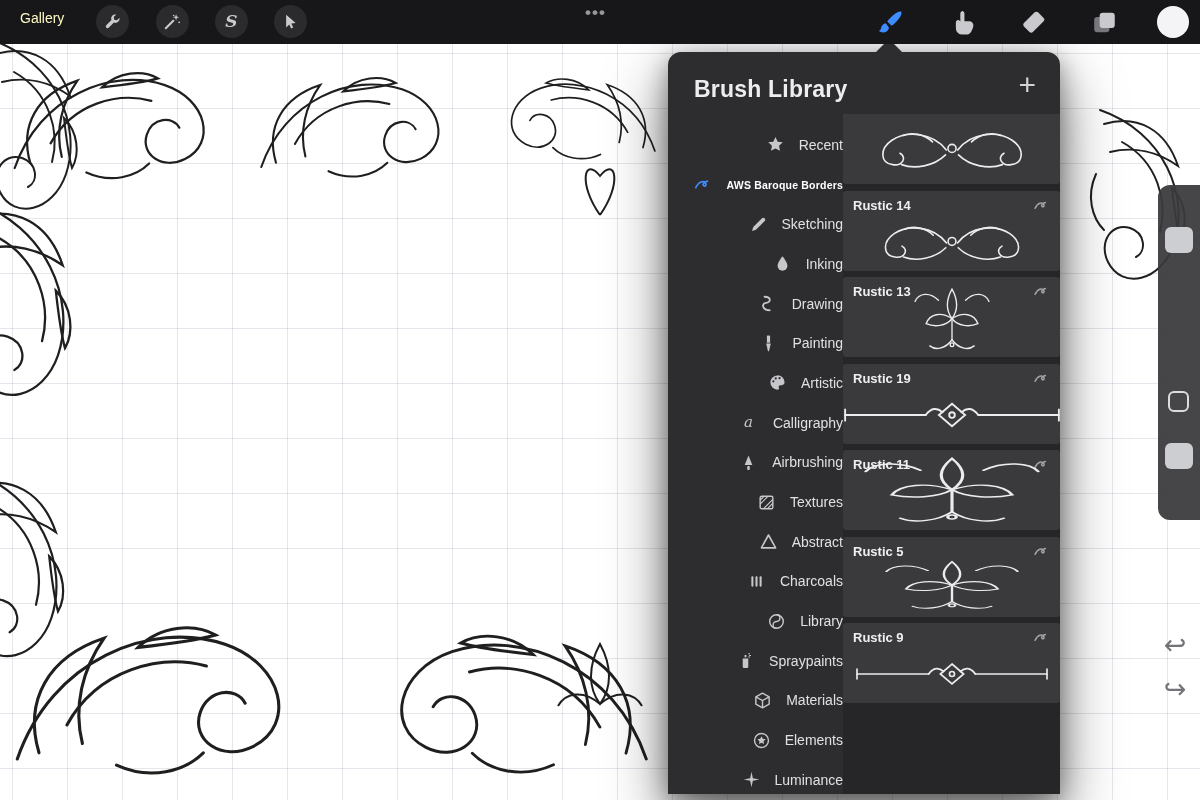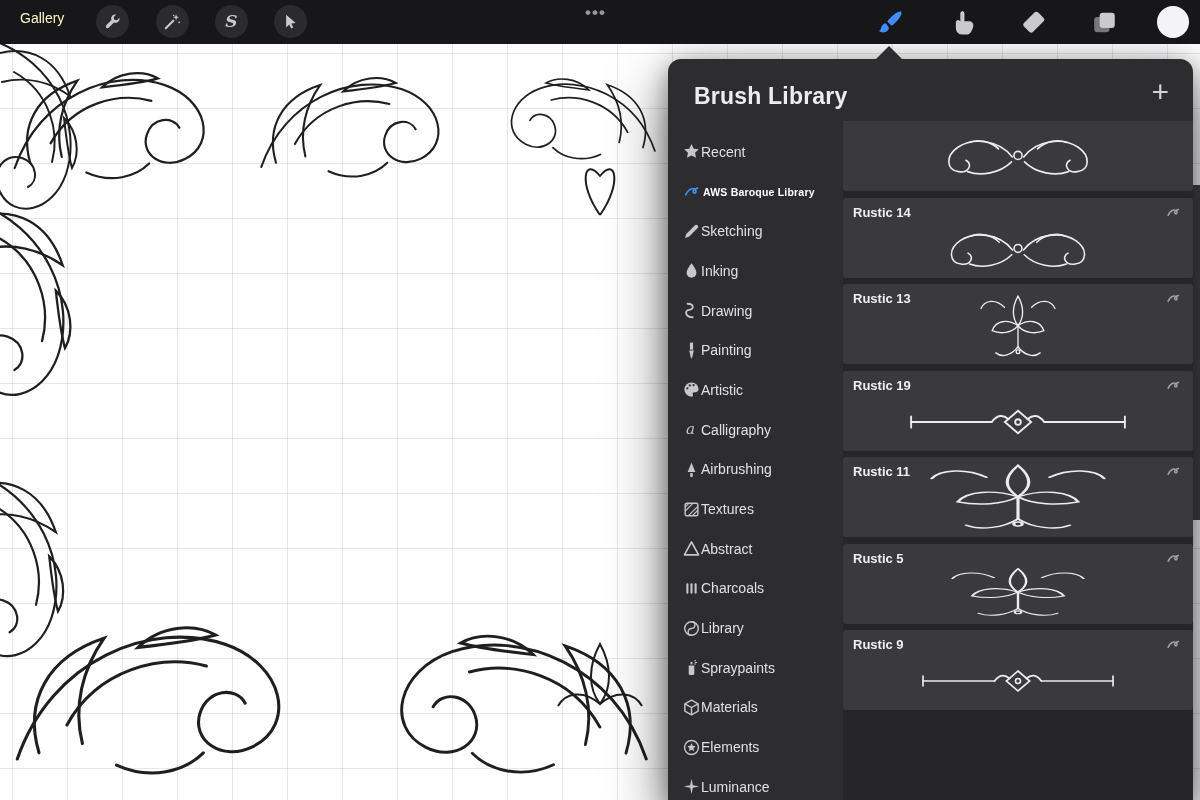--- a/index.html
+++ b/index.html
@@ -34,31 +34,31 @@
     background:rgba(58,58,62,.94);border-radius:12px 0 0 12px;}
   .slider-handle{position:absolute;left:7px;width:28px;height:26px;border-radius:6px;background:#cdced2;cursor:pointer;}
   .handle-top{top:42px;} .handle-bottom{top:258px;}
   .modify-btn{position:absolute;left:10px;top:206px;width:21px;height:21px;border:2.5px solid #dcdce0;
     border-radius:6px;background:transparent;cursor:pointer;}
   .undo-btn,.redo-btn{position:absolute;right:8px;width:34px;height:34px;color:#737378;
     font-size:27px;line-height:34px;text-align:center;cursor:pointer;z-index:5;}
   .undo-btn{top:628px;} .redo-btn{top:672px;}
 
   
-  .panel{position:absolute;left:668px;top:59px;width:525px;height:742px;background:#2d2d2f;
+  .panel{position:absolute;left:668px;top:52px;width:392px;height:742px;background:#2d2d2f;
     border-radius:13px 13px 0 0;z-index:10;
     box-shadow:0 24px 60px rgba(0,0,0,.55),0 6px 24px rgba(0,0,0,.35);}
   .panel-notch{position:absolute;left:208px;top:-13px;width:0;height:0;
     border-left:13px solid transparent;border-right:13px solid transparent;border-bottom:13px solid #2d2d2f;}
   .panel-header{position:absolute;left:0;top:0;right:0;height:62px;}
   .panel-title{position:absolute;left:26px;top:24px;font-size:23px;font-weight:700;color:#ededef;letter-spacing:.2px;}
   .add-btn{position:absolute;right:24px;top:18px;font-size:30px;font-weight:300;color:#d2d2d6;cursor:pointer;line-height:1;}
 
   .cats{position:absolute;left:0;top:0;bottom:0;width:175px;padding-top:73px;overflow:hidden;}
-  .cat-item{display:flex;align-items:center;height:39.7px;padding-left:14px;cursor:pointer;}
+  .cat-item{display:flex;align-items:center;height:39.7px;padding-left:14px;gap:14px;cursor:pointer;justify-content:flex-end;}
   .cat-item .ci{width:19px;height:19px;color:#c6c6cb;flex:none;}
   .cat-label{font-size:14px;color:#e0e0e3;white-space:nowrap;}
   .cat-item.sel .ci{color:#3f8cff;width:21px;height:17px;}
   .cat-item.sel .cat-label{font-size:10.5px;font-weight:700;color:#ffffff;letter-spacing:.2px;}
 
   .brushes{position:absolute;left:175px;right:0;top:62px;bottom:0;overflow:hidden;background:#262628;}
   .card{position:relative;background:#3a3a3d;border-radius:3px;margin-bottom:6.5px;height:80px;overflow:hidden;}
   .card-name{position:absolute;left:10px;top:7px;font-size:13px;font-weight:700;color:#efeff1;}
   .card-sig{position:absolute;right:9px;top:7px;width:20px;height:15px;color:#a2a2a7;}
   .prev{position:absolute;left:50%;transform:translateX(-50%);color:#ececef;}
@@ -291,21 +291,21 @@
       <div class="cat-item">
         <svg class="ci" viewBox="0 0 24 24">
             <use href="#s-star"></use>
           </svg>
         <span class="cat-label">Recent</span>
       </div>
       <div class="cat-item sel">
         <svg class="ci" viewBox="0 0 24 24">
             <use href="#s-swoosh"></use>
           </svg>
-        <span class="cat-label">AWS Baroque Library</span>
+        <span class="cat-label">AWS Baroque Borders</span>
       </div>
       <div class="cat-item">
         <svg class="ci" viewBox="0 0 24 24">
             <use href="#s-pencil"></use>
           </svg>
         <span class="cat-label">Sketching</span>
       </div>
       <div class="cat-item">
         <svg class="ci" viewBox="0 0 24 24">
             <use href="#s-drop"></use>

